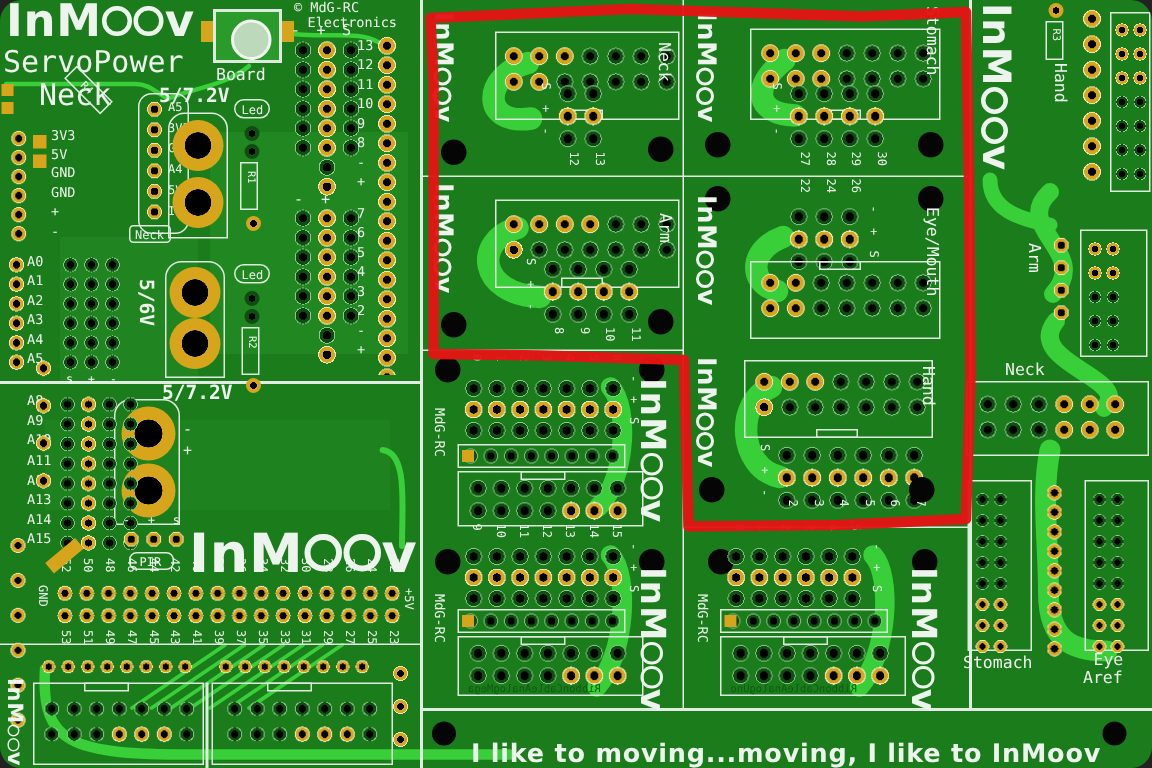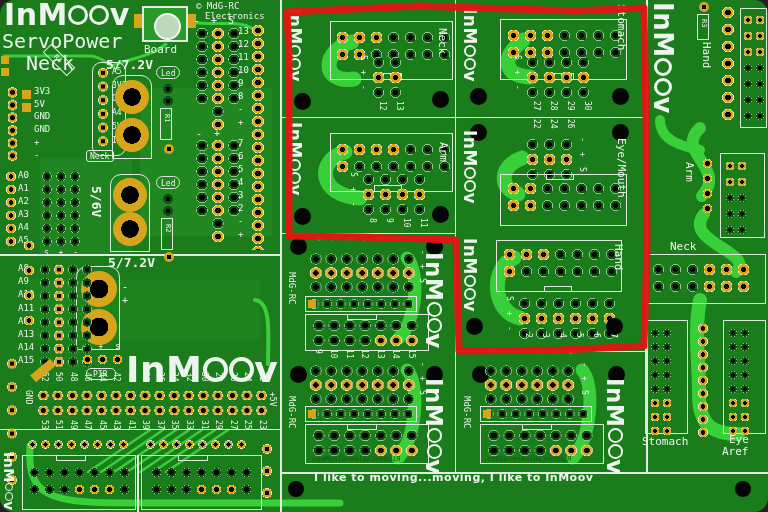--- a/index.html
+++ b/index.html
@@ -456,21 +456,21 @@
   <div class="smd" style="left:483px;top:410px;width:8px;height:8px"></div>
   <div class="bx" style="left:480px;top:424px;width:124px;height:40px"></div>
   <div class="bx" style="left:522px;top:424px;width:30px;height:6px"></div>
   <div class="pads dp" style="left:486px;top:428px;width:108px;height:30px;background-size:15.5px 15px"></div>
   <div class="pads gp" style="left:548px;top:443px;width:46px;height:15px;background-size:15.5px 15px"></div>
   <div class="mirror" style="left:487px;top:456px">RibbonCableAnalogUno</div>
   <div class="t vt" style="left:462px;top:396px;font-size:9px">MdG-RC</div>
   <div class="t vt lgf lg" style="left:603px;top:378px;font-size:23px">InM<i class="ring"></i><i class="ring"></i>v</div>
 
   <div class="hole" style="left:288px;top:481px;width:16px;height:16px"></div>
-  <div class="t lgf" style="left:314px;top:472px;font-size:11px">I like to moving...moving, I like to InMoov</div>
+  <div class="t lgf" style="left:314px;top:495px;font-size:17px">I like to moving...moving, I like to InMoov</div>
   <div class="hole" style="left:735px;top:481px;width:16px;height:16px"></div>
 
   <div class="t vt lgf lg" style="left:650px;top:2px;font-size:26px">InM<i class="ring"></i><i class="ring"></i>v</div>
   <div class="dotg" style="left:699px;top:2px;width:10px;height:10px"></div>
   <div class="bx" style="left:697px;top:14px;width:12px;height:26px">
     <div class="t vt" style="left:2px;top:4px;font-size:7px">R3</div>
   </div>
   <div class="t vt" style="left:701px;top:42px;font-size:11px">Hand</div>
   <div class="pads gp" style="left:720px;top:4px;width:16px;height:119px;background-size:16px 17px"></div>
   <div class="bx" style="left:740px;top:8px;width:27px;height:120px"></div>

